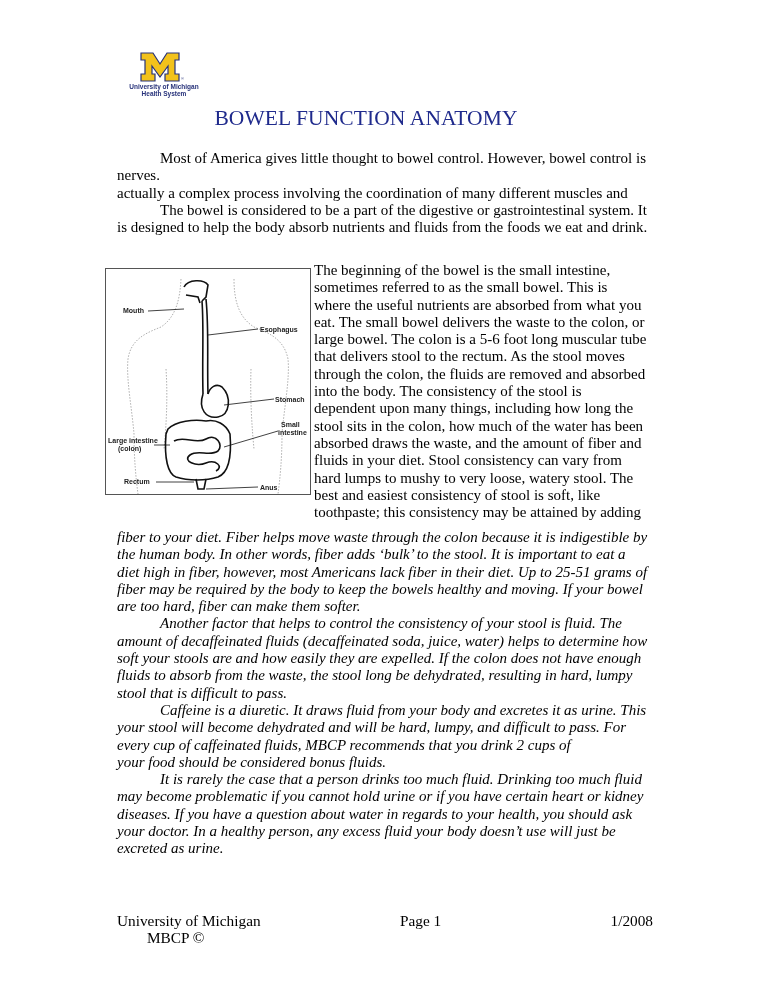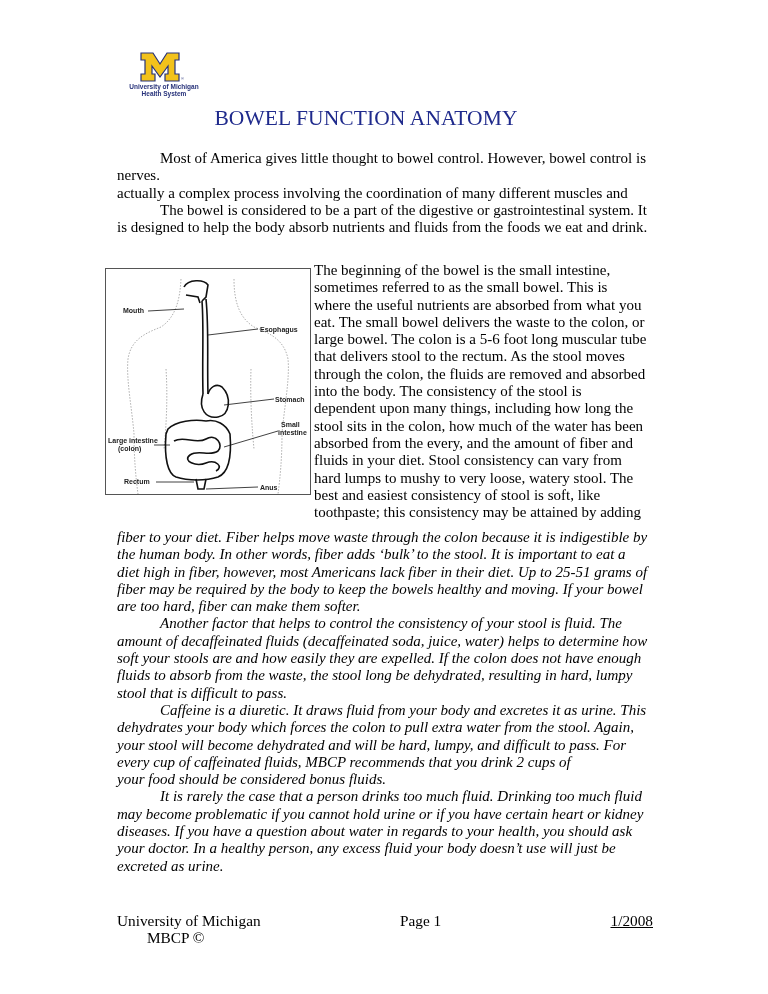--- a/index.html
+++ b/index.html
@@ -97,51 +97,50 @@
   <div>The beginning of the bowel is the small intestine,</div>
   <div>sometimes referred to as the small bowel.  This is</div>
   <div>where the useful nutrients are absorbed from what you</div>
   <div>eat. The small bowel delivers the waste to the colon, or</div>
   <div>large bowel. The colon is a 5-6 foot long muscular tube</div>
   <div>that delivers stool to the rectum. As the stool moves</div>
   <div>through the colon, the fluids are removed and absorbed</div>
   <div>into the body.  The consistency of the stool is</div>
   <div>dependent upon many things, including how long the</div>
   <div>stool sits in the colon, how much of the water has been</div>
-  <div>absorbed from the every, and the amount of fiber and</div>
+  <div>absorbed draws the waste, and the amount of fiber and</div>
   <div>fluids in your diet.  Stool consistency can vary from</div>
   <div>hard lumps to mushy to very loose, watery stool.  The</div>
   <div>best and easiest consistency of stool is soft, like</div>
   <div>toothpaste; this consistency may be attained by adding</div>
 </div>
 
 <div class="txt" style="left:117px; top:529px;font-style:italic;">
   <div>fiber to your diet.  Fiber helps move waste through the colon because it is indigestible by</div>
   <div>the human body.  In other words, fiber adds ‘bulk’ to the stool.  It is important to eat a</div>
   <div>diet high in fiber, however, most Americans lack fiber in their diet. Up to 25-51 grams of</div>
   <div>fiber may be required by the body to keep the bowels healthy and moving.  If your bowel</div>
   <div>are too hard, fiber can make them softer.</div>
 
   <div class="indent">Another factor that helps to control the consistency of your stool is fluid.  The</div>
   <div>amount of decaffeinated fluids (decaffeinated soda, juice, water) helps to determine how</div>
   <div>soft your stools are and how easily they are expelled.  If the colon does not have enough</div>
   <div>fluids to absorb from the waste, the stool long be dehydrated, resulting in hard, lumpy</div>
   <div>stool that is difficult to pass.</div>
 
   <div class="indent">Caffeine is a diuretic.  It draws fluid from your body and excretes it as urine.  This</div>
-  <div>dehydrates your body which forces the colon to pull extra water from the stool.  Again,</div>
   <div>your stool will become dehydrated and will be hard, lumpy, and difficult to pass. For</div>
   <div>every cup of caffeinated fluids, MBCP recommends that you drink 2 cups of</div>
   <div>your food should be considered bonus fluids.</div>
 
   <div class="indent">It is rarely the case that a person drinks too much fluid.  Drinking too much fluid</div>
   <div>may become problematic if you cannot hold urine or if you have certain heart or kidney</div>
   <div>diseases.  If you have a question about water in regards to your health, you should ask</div>
   <div>your doctor.  In a healthy person, any excess fluid your body doesn’t use will just be</div>
   <div>excreted as urine.</div>
 </div>
 
 <div class="footer" style="left:117px; top:912px;">
   <div>University of Michigan</div>
   <div style="padding-left:30px;">MBCP ©</div>
 </div>
 <div class="footer" style="left:364px; top:912px;margin-left:36px;">Page 1</div>
-<div class="footer" style="right:115px; top:912px;text-decoration:underline;">1/2008</div>
+<div class="footer" style="right:115px; top:912px;">1/2008</div>
 
 </body></html>

